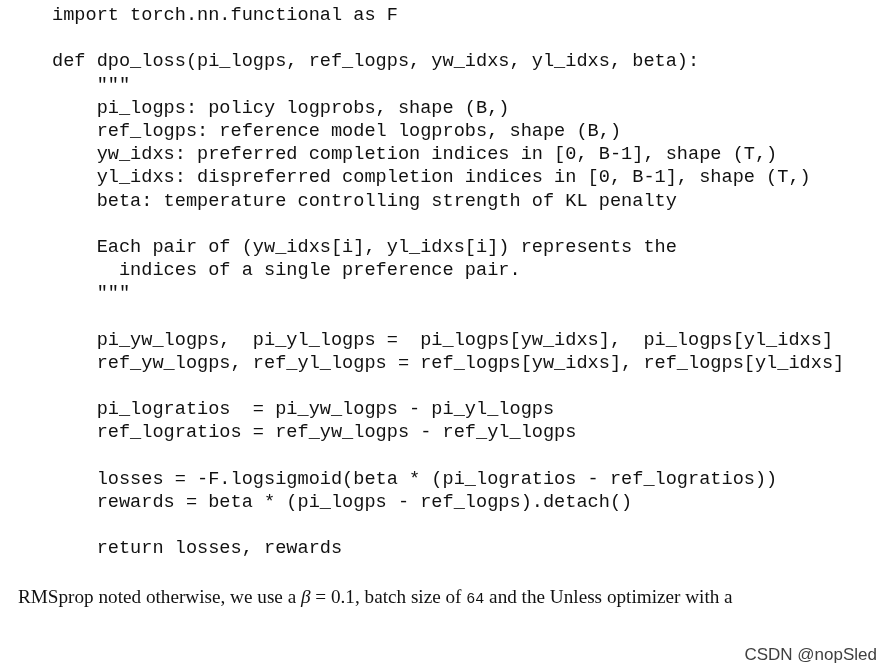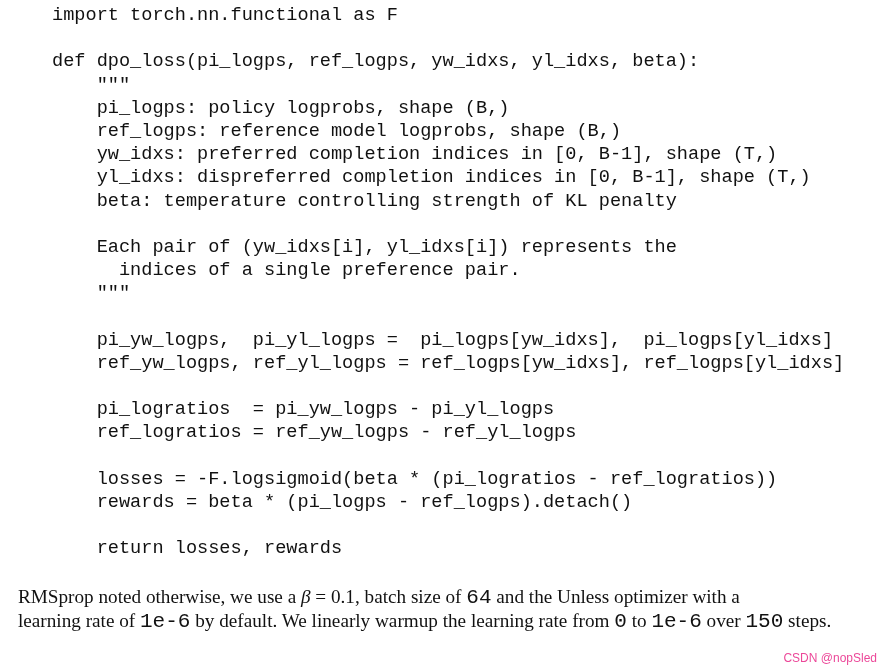--- a/index.html
+++ b/index.html
@@ -8,32 +8,31 @@
     position: absolute; left: 18px; top: 4px;
     font-family: "Liberation Mono", "DejaVu Sans Mono", monospace;
     font-size: 18.6px; line-height: 23.2px; white-space: pre; margin: 0;
   }
   .code .ln { display: block; height: 23.2px; margin-left: 34px; }
   .para {
     position: absolute; left: 18px; top: 585px; width: 850px;
     font-family: "Liberation Serif", "DejaVu Serif", serif;
     font-size: 19.2px; line-height: 23px; text-align: justify;
   }
-  .para .tt { font-family: "Liberation Mono", "DejaVu Sans Mono", monospace; font-size: 21px; margin-top: 44px; }
+  .para .tt { font-family: "Liberation Mono", "DejaVu Sans Mono", monospace; font-size: 15px; margin-top: 44px; }
   .para .math { font-style: italic; }
   .para .line { display: block; white-space: nowrap; }
   .watermark {
     position: absolute; right: 8px; bottom: 6px;
     font-family: "Liberation Sans", "DejaVu Sans", sans-serif;
-    font-size: 12px; color: #ec4899;
+    font-size: 17px; color: #404040;
   }
 </style>
 </head>
 <body>
 
 <pre class="code"><span class="ln">import torch.nn.functional as F</span><span class="ln"></span><span class="ln">def dpo_loss(pi_logps, ref_logps, yw_idxs, yl_idxs, beta):</span><span class="ln">    """</span><span class="ln">    pi_logps: policy logprobs, shape (B,)</span><span class="ln">    ref_logps: reference model logprobs, shape (B,)</span><span class="ln">    yw_idxs: preferred completion indices in [0, B-1], shape (T,)</span><span class="ln">    yl_idxs: dispreferred completion indices in [0, B-1], shape (T,)</span><span class="ln">    beta: temperature controlling strength of KL penalty</span><span class="ln"></span><span class="ln">    Each pair of (yw_idxs[i], yl_idxs[i]) represents the</span><span class="ln">      indices of a single preference pair.</span><span class="ln">    """</span><span class="ln"></span><span class="ln">    pi_yw_logps,  pi_yl_logps =  pi_logps[yw_idxs],  pi_logps[yl_idxs]</span><span class="ln">    ref_yw_logps, ref_yl_logps = ref_logps[yw_idxs], ref_logps[yl_idxs]</span><span class="ln"></span><span class="ln">    pi_logratios  = pi_yw_logps - pi_yl_logps</span><span class="ln">    ref_logratios = ref_yw_logps - ref_yl_logps</span><span class="ln"></span><span class="ln">    losses = -F.logsigmoid(beta * (pi_logratios - ref_logratios))</span><span class="ln">    rewards = beta * (pi_logps - ref_logps).detach()</span><span class="ln"></span><span class="ln">    return losses, rewards</span></pre>
 
 <div class="para">
   <span class="line"><span>RMSprop noted otherwise, we use a </span><span class="math">β</span><span> = 0.1, batch size of </span><span class="tt">64</span><span> and the Unless optimizer with a</span></span>
-  <span class="line"><span>learning rate of </span><span class="tt">1e-6</span><span> by default. We linearly warmup the learning rate from </span><span class="tt">0</span><span> to </span><span class="tt">1e-6</span><span> over </span><span class="tt">150</span><span> steps.</span></span>
 </div>
 
 <div class="watermark">CSDN @nopSled</div>
 
 </body></html>

